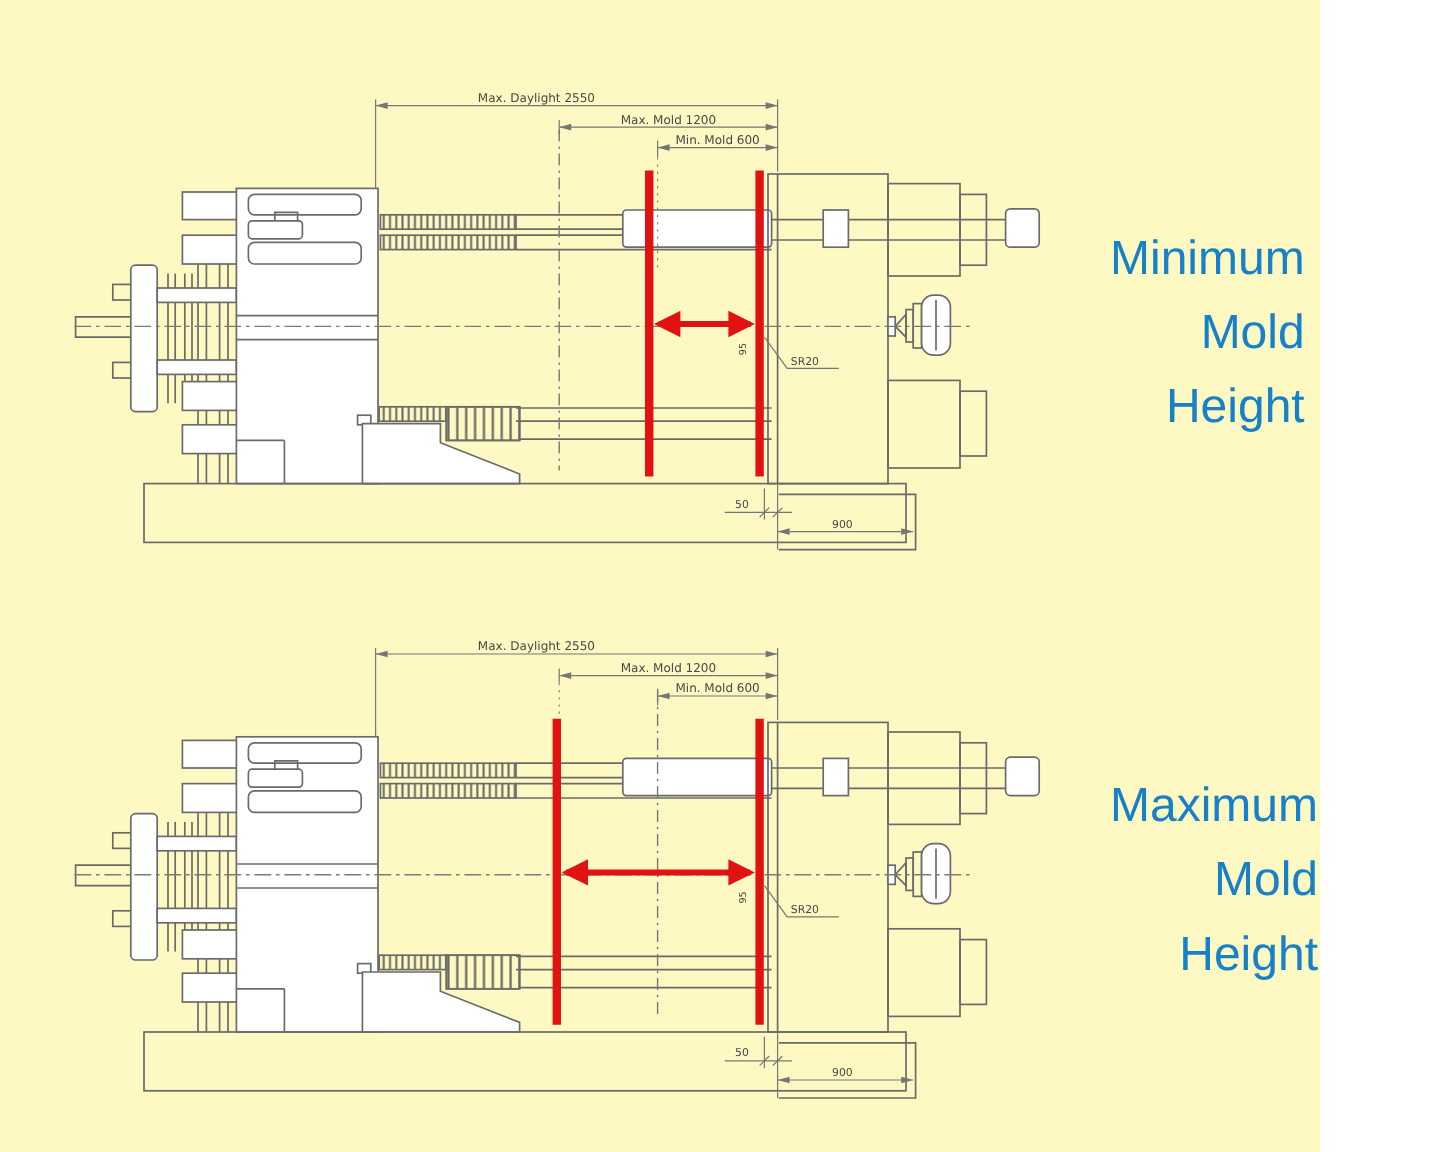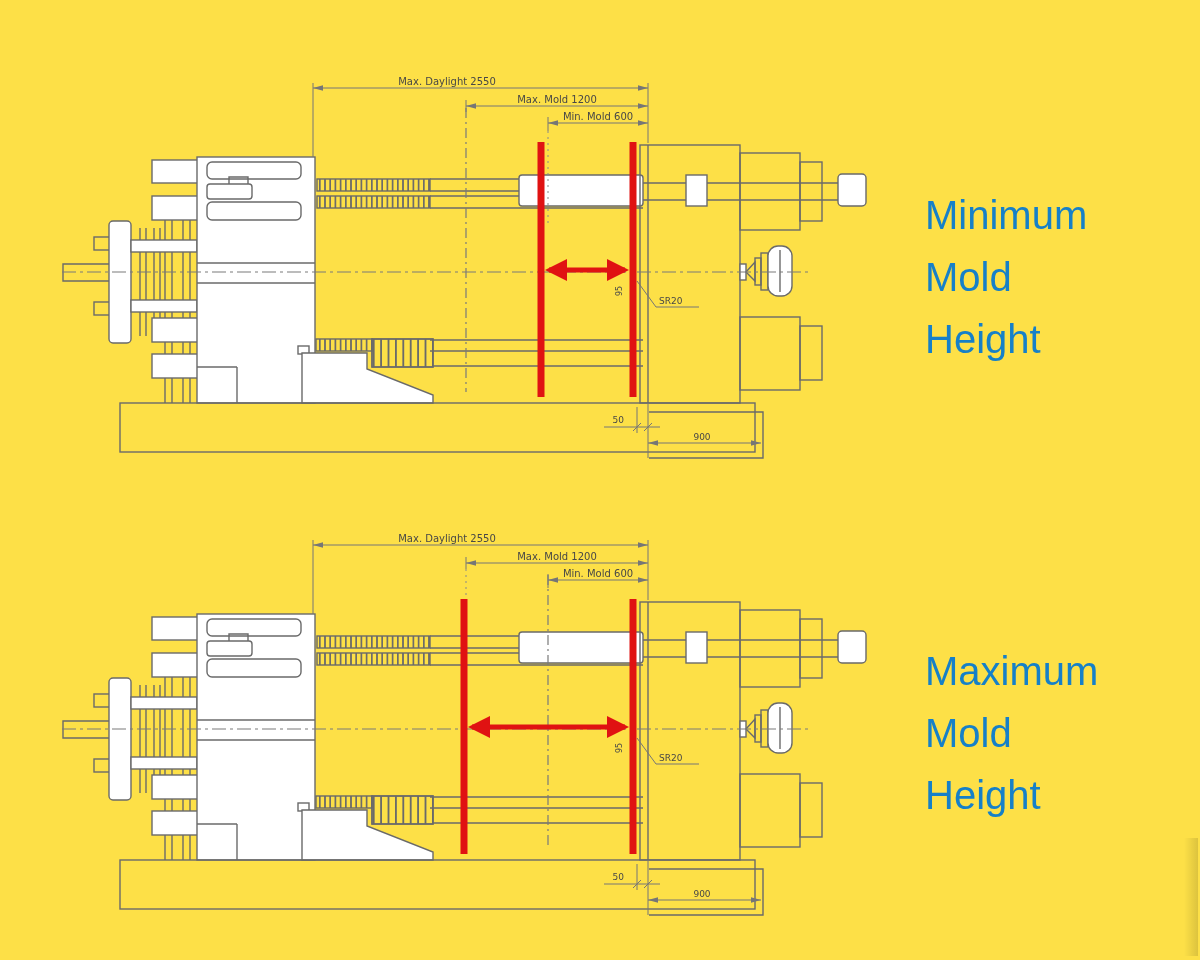--- a/index.html
+++ b/index.html
@@ -1,17 +1,17 @@
 <!DOCTYPE html>
 <html><head>
 <meta charset="utf-8">
 <style>
   html,body{margin:0;padding:0;background:#fff;}
-  #canvas{position:relative;width:1200px;height:960px;background:#fde047;overflow:hidden;
-          font-family:"Liberation Sans",sans-serif;}
+  #canvas{position:relative;width:1100px;height:960px;background:#fef9c3;overflow:hidden;
+          font-family:"Liberation Sans",sans-serif;text-align:right;}
   svg text{font-family:"DejaVu Sans",sans-serif;fill:#474747;}
   .caption{position:absolute;font-weight:normal;font-size:40px;line-height:62px;
            letter-spacing:0px;white-space:nowrap;}
   .caption div{display:block;}
   .scan-artifact{position:absolute;background:linear-gradient(to right,rgba(0,0,0,0),rgba(0,0,0,0.13));}
 </style>
 </head>
 <body>
 
 <div id="canvas">

